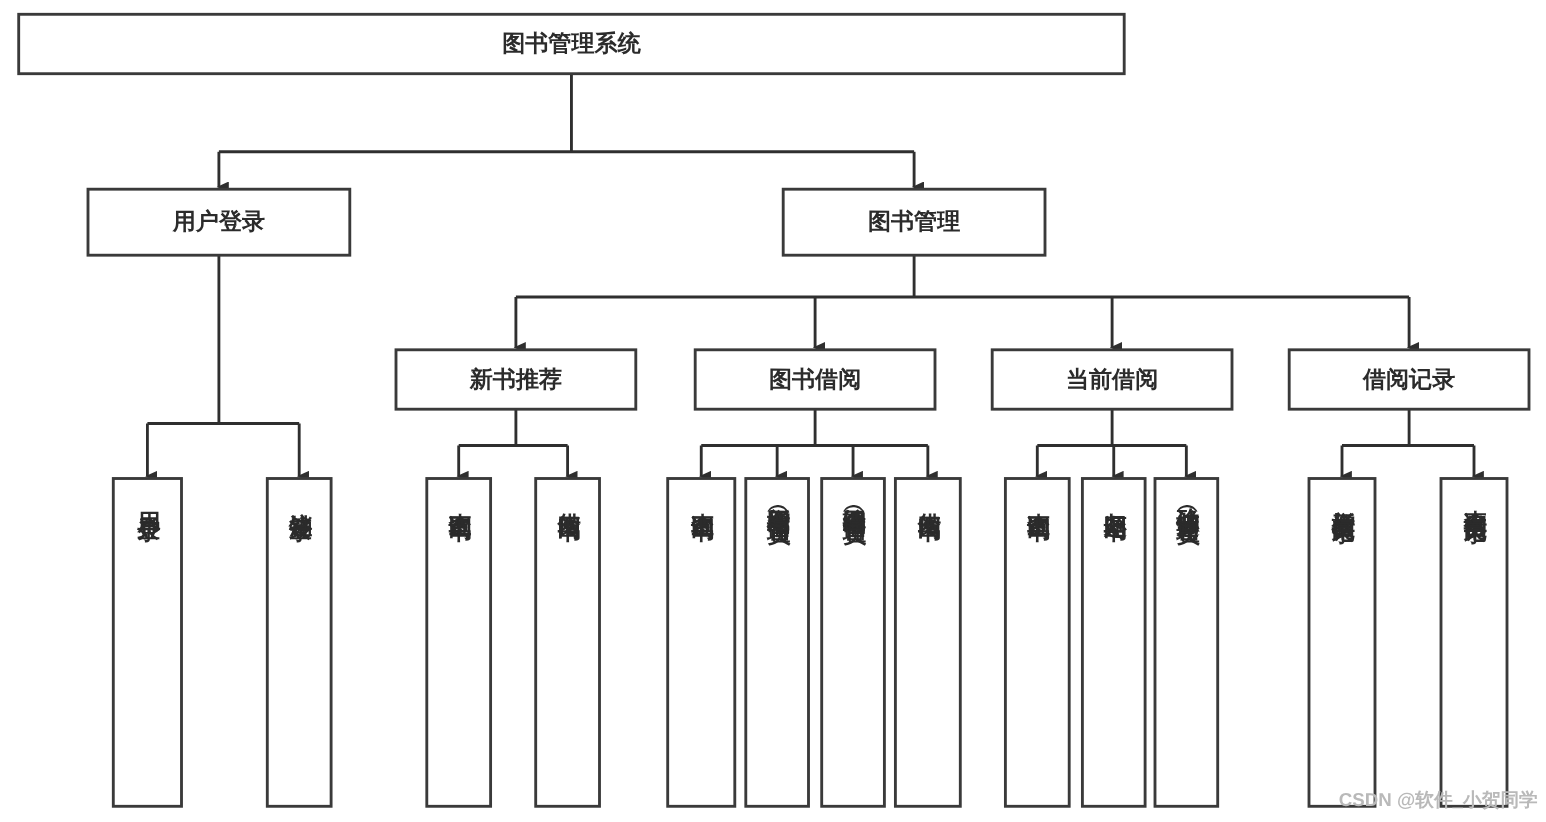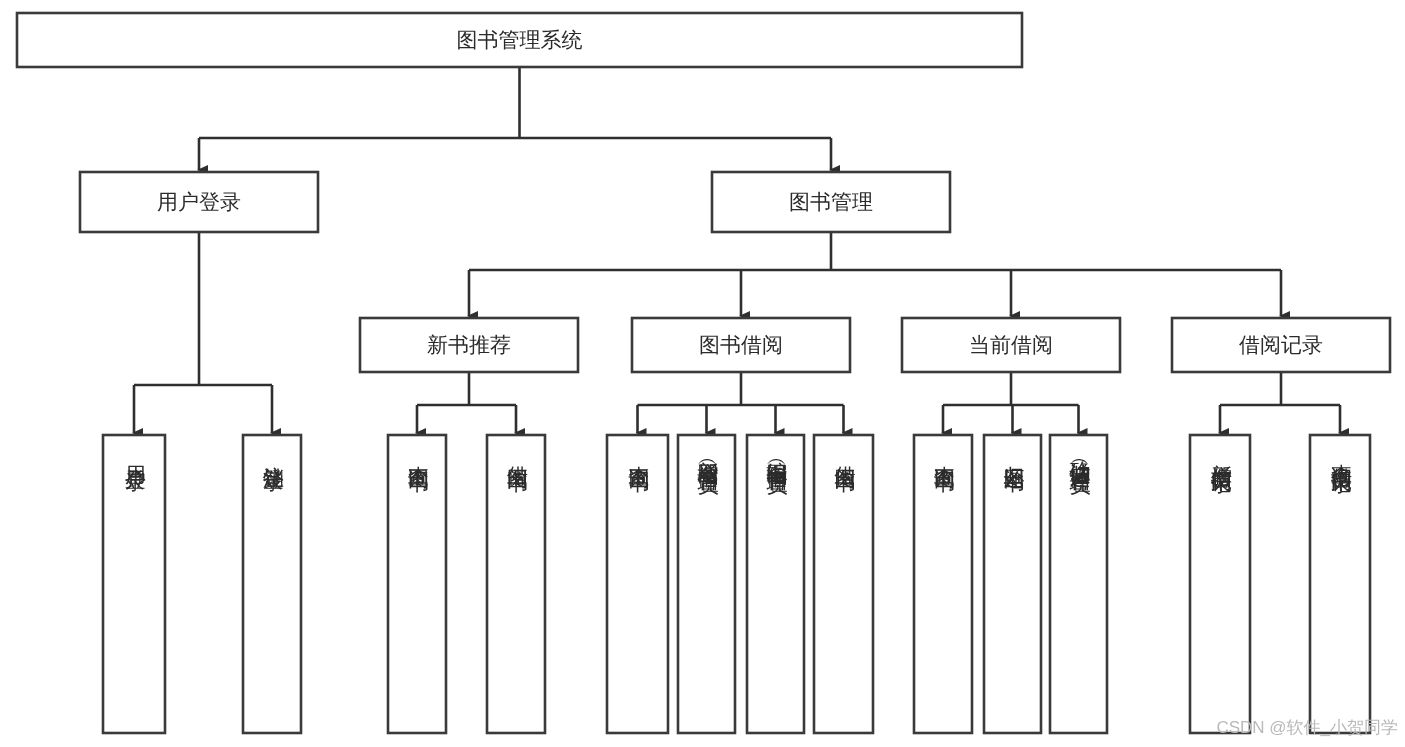--- a/index.html
+++ b/index.html
@@ -3,21 +3,21 @@
 <meta charset="utf-8">
 <title>图书管理系统 功能结构图</title>
 <style>
   html,body{margin:0;padding:0;background:#ffffff;}
   body{
     width:1405px;height:747px;
     font-family:"Liberation Sans","DejaVu Sans",sans-serif;
     overflow:hidden;
     position:relative;
   }
-  #diagram-root{position:absolute;left:0;top:0;width:1405px;height:610px;}
+  #diagram-root{position:absolute;left:0;top:0;width:1405px;height:610px;font-weight:bold;}
   svg{display:block;}
   .node-box{fill:#ffffff;stroke:#3a3a3a;stroke-width:2.6;}
   .node-label{
     font-family:"Liberation Sans","DejaVu Sans",sans-serif;
     font-size:21px;
     fill:#2b2b2b;
     text-anchor:middle;
     dominant-baseline:middle;
   }
   .node-label-vert{

